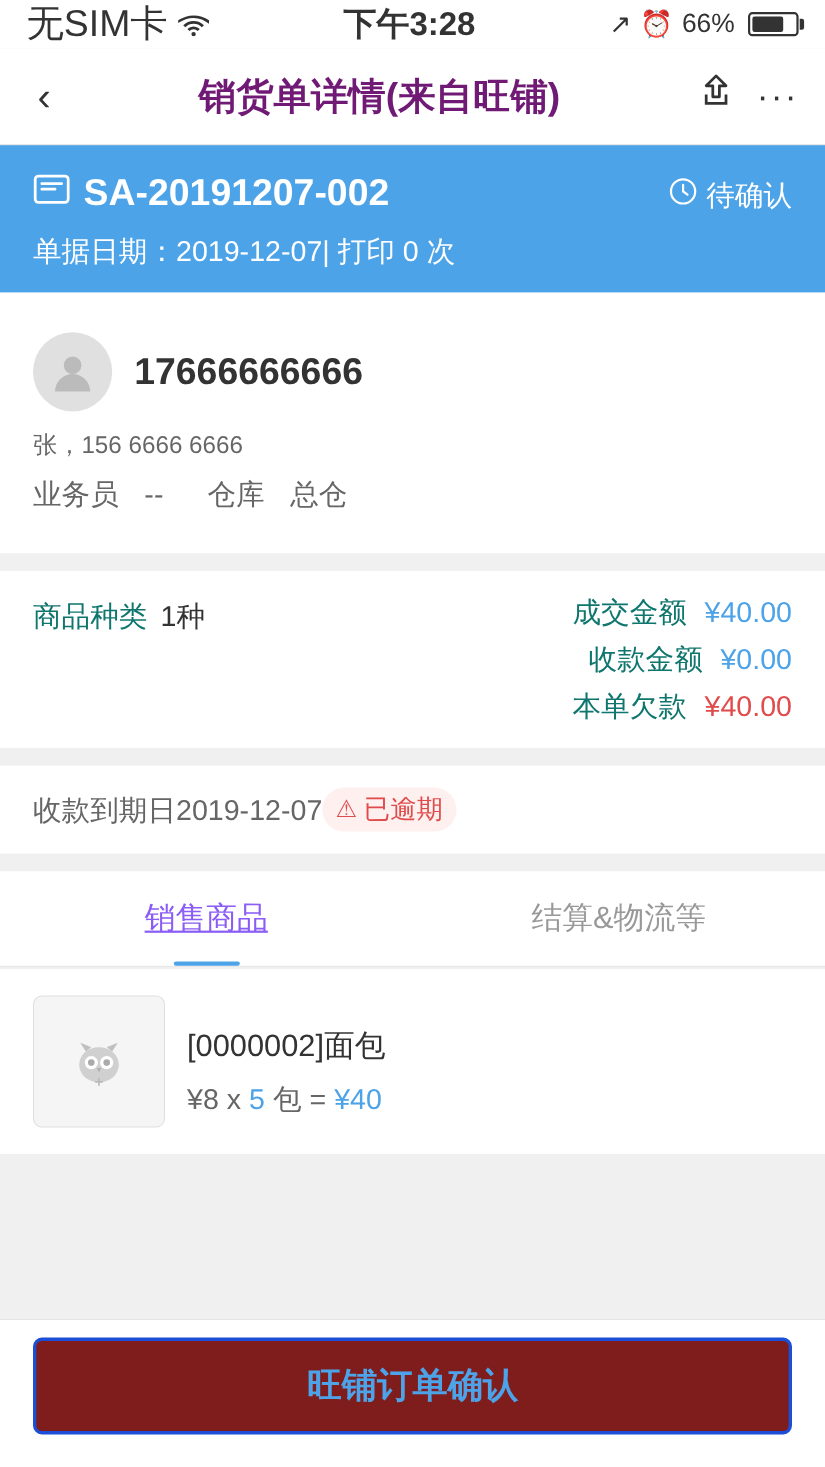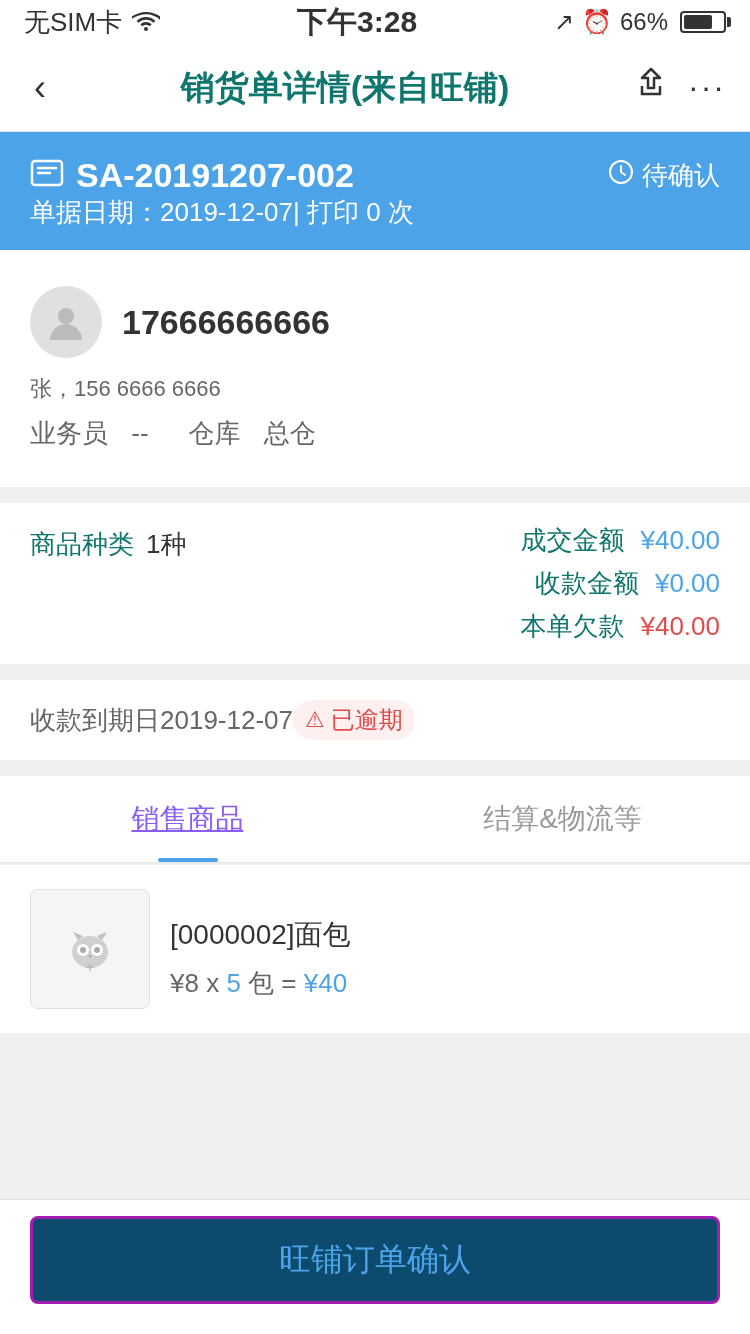--- a/index.html
+++ b/index.html
@@ -23,21 +23,21 @@
       align-items: center;
       justify-content: space-between;
       padding: 0 24px;
       font-size: 26px;
       font-weight: 500;
     }
     .status-left {
       display: flex;
       align-items: center;
       gap: 10px;
-      font-size: 26px;
+      font-size: 34px;
     }
     .status-center {
       font-size: 30px;
       font-weight: 600;
     }
     .status-right {
       display: flex;
       align-items: center;
       gap: 8px;
       font-size: 24px;
@@ -85,44 +85,44 @@
     }
     .nav-back {
       font-size: 36px;
       color: #333;
       cursor: pointer;
       padding: 10px;
     }
     .nav-title {
       font-size: 34px;
       font-weight: 600;
-      color: #0f766e;
+      color: #701a75;
     }
     .nav-actions {
       display: flex;
       align-items: center;
       gap: 20px;
     }
     .nav-icon {
       font-size: 36px;
       color: #333;
       cursor: pointer;
     }
 
     
     .order-header {
       background: #4da3e8;
       padding: 24px 30px 20px;
       margin-bottom: 0;
     }
     .order-header-top {
       display: flex;
-      align-items: center;
+      align-items: flex-end;
       justify-content: space-between;
-      margin-bottom: 0;
+      margin-bottom: 16px;
     }
     .order-number {
       display: flex;
       align-items: center;
       gap: 12px;
       font-size: 34px;
       font-weight: bold;
       color: #fff;
     }
     .order-status {
@@ -339,26 +339,26 @@
       bottom: 0;
       left: 0;
       width: 750px;
       background: #fff;
       padding: 16px 30px 30px;
       border-top: 1px solid #e5e5e5;
     }
     .confirm-button {
       width: 100%;
       height: 88px;
-      border: 3px solid #a21caf;
+      border: 3px solid #1d4ed8;
       border-radius: 8px;
-      background: #0c4a6e;
+      background: #7f1d1d;
       color: #4da3e8;
       font-size: 32px;
-      font-weight: 400;
+      font-weight: 700;
       cursor: pointer;
       display: flex;
       align-items: center;
       justify-content: center;
     }
   </style>
 </head>
 <body>
 
 <div class="status-bar">

